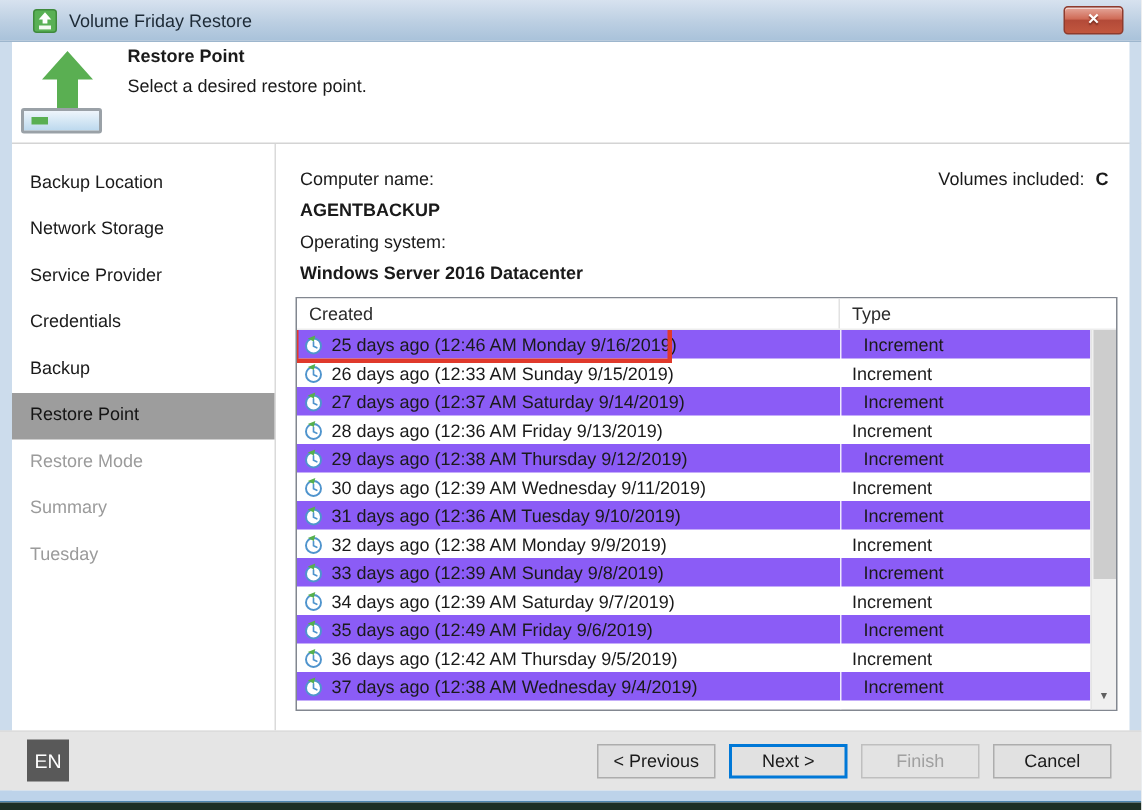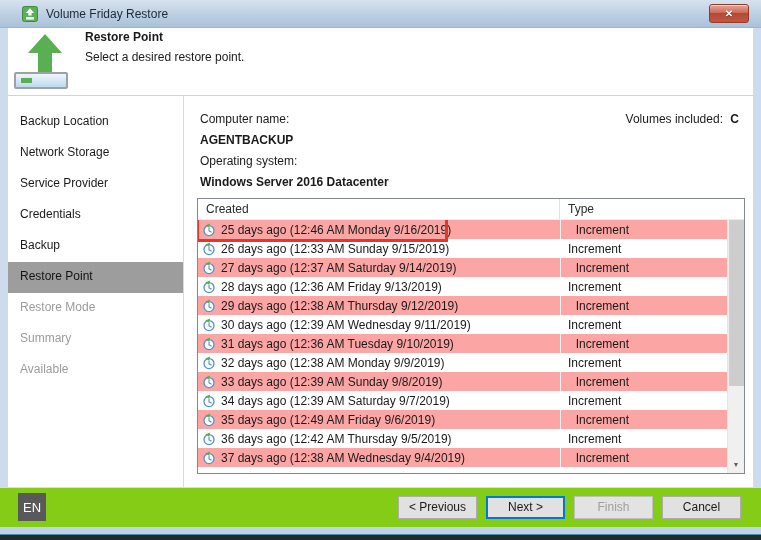--- a/index.html
+++ b/index.html
@@ -69,40 +69,40 @@
     position: absolute; left: -3px; top: 102px; width: 548px; height: 276px;
     border: 1px solid #828790; background: #fff;
   }
   .tbl-header { display: flex; height: 21px; border-bottom: 1px solid #ededed; background: #fff; position: relative; z-index: 2; }
   .th { line-height: 20px; padding-left: 8px; color: #2b2b2b; cursor: pointer; }
   .th-created { width: 362px; border-right: 1px solid #e2e2e2; }
   .th-type { width: 167px; }
   .tbl-body { position: absolute; top: 21px; left: 0; right: 17px; bottom: 0; overflow: hidden; }
   .col-sep { position: absolute; top: 0; bottom: 0; left: 362px; width: 1px; background: rgba(255,255,255,.85); z-index: 2; pointer-events: none; }
   .row { position: relative; display: flex; height: 19px; align-items: center; cursor: pointer; }
-  .row.alt { background: #fca5a5; gap: 25px; }
+  .row.alt { background: #8b5cf6; gap: 25px; }
   .row .cell-created { width: 362px; display: flex; align-items: center; overflow: hidden; }
   .row .cell-type { width: 167px; padding-left: 8px; }
   .row .rp-icon { margin: 0 5px 0 4px; flex: 0 0 auto; display: inline-flex; }
   .row .red-box { display: none; }
   .row.annotated .red-box {
     display: block; position: absolute; left: -2px; top: -3px; width: 252px; height: 25px;
     border: 3px solid #e0392b; z-index: 3; pointer-events: none;
   }
 
   
   .vscroll { position: absolute; top: 0; right: 0; bottom: 0; width: 17px; background: #f0f0f0; border-left: 1px solid #e5e5e5; }
   .scroll-arrow { height: 17px; text-align: center; font-size: 7px; color: #606060; line-height: 17px; cursor: pointer; }
   .scroll-arrow.down { position: absolute; bottom: 0; left: 0; right: 0; }
   .scroll-thumb { position: absolute; top: 19px; left: 1px; width: 15px; height: 168px; background: #cdcdcd; cursor: pointer; }
 
   
   .footer {
     position: absolute; left: 0; right: 0; top: 487px; height: 40px;
-    background: #84cc16; border-top: 1px solid #dcdcdc;
+    background: #e5e5e5; border-top: 1px solid #dcdcdc;
     display: flex; align-items: center; z-index: 6;
   }
   .lang-badge {
     position: absolute; left: 18px; top: 5px; width: 28px; height: 28px;
     background: #595959; color: #ffffff; font-size: 13px;
     display: flex; align-items: center; justify-content: center; cursor: pointer;
   }
   .btn-row { position: absolute; right: 20px; top: 8px; display: flex; gap: 9px; }
   .btn {
     min-width: 79px; height: 23px; background: #e1e1e1; border: 1px solid #adadad;
@@ -149,21 +149,21 @@
 
   <div class="sidebar">
       <div class="sb-item enabled">Backup Location</div>
       <div class="sb-item enabled">Network Storage</div>
       <div class="sb-item enabled">Service Provider</div>
       <div class="sb-item enabled">Credentials</div>
       <div class="sb-item enabled">Backup</div>
       <div class="sb-item selected">Restore Point</div>
       <div class="sb-item upcoming">Restore Mode</div>
       <div class="sb-item upcoming">Summary</div>
-      <div class="sb-item upcoming">Available</div>
+      <div class="sb-item upcoming">Tuesday</div>
     </div>
 
   <div class="main">
     <div class="info">
       <div class="info-row">
         <span class="info-label">Computer name:</span>
         <span class="info-value">AGENTBACKUP</span>
       </div>
       <div class="info-row">
         <span class="info-label">Operating system:</span>

